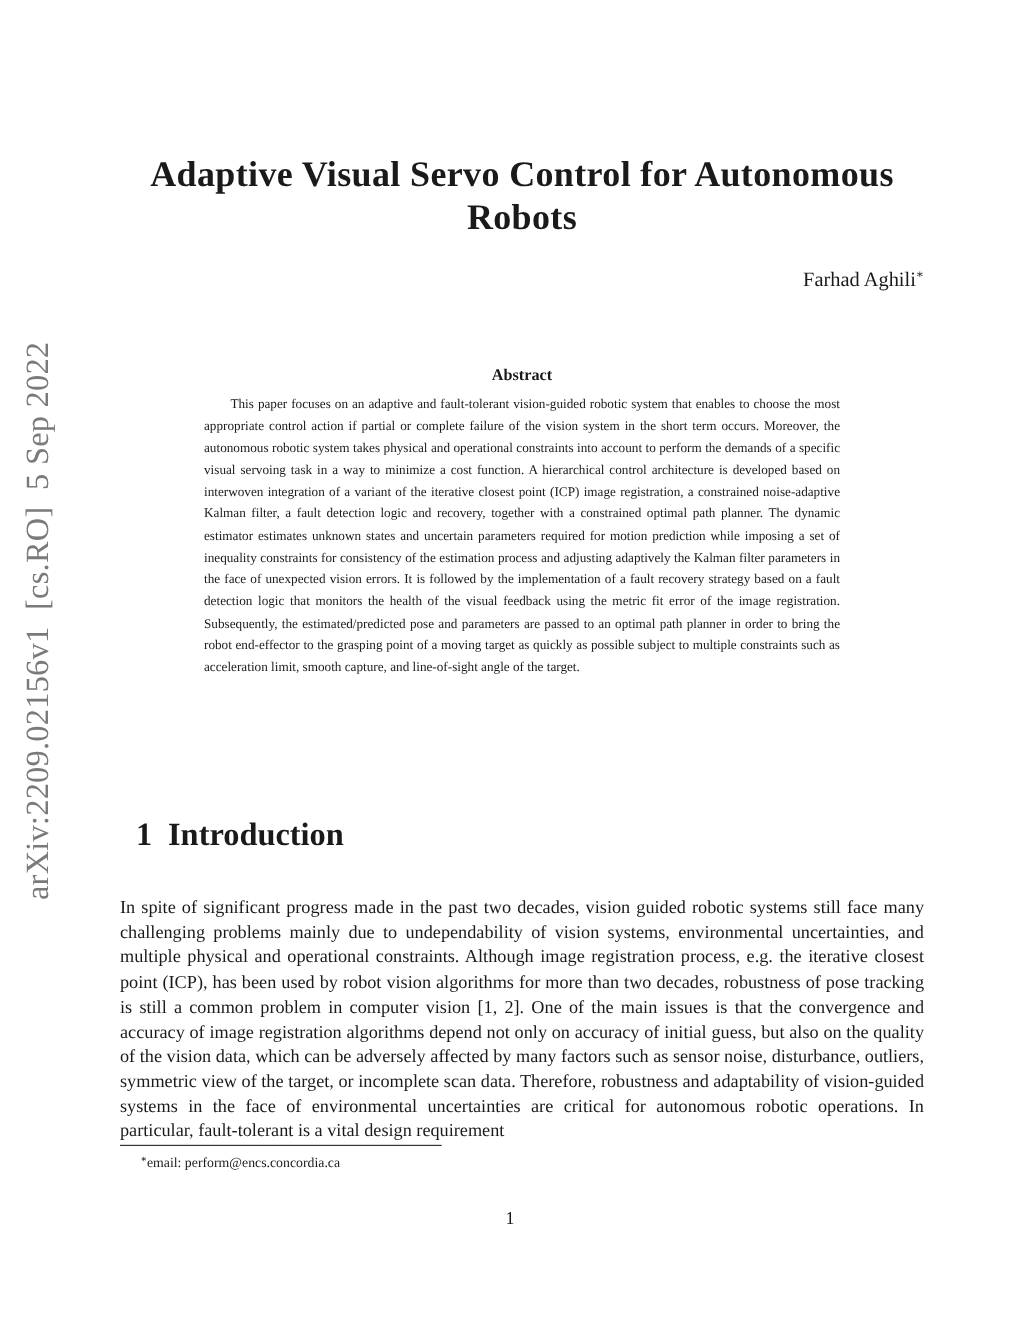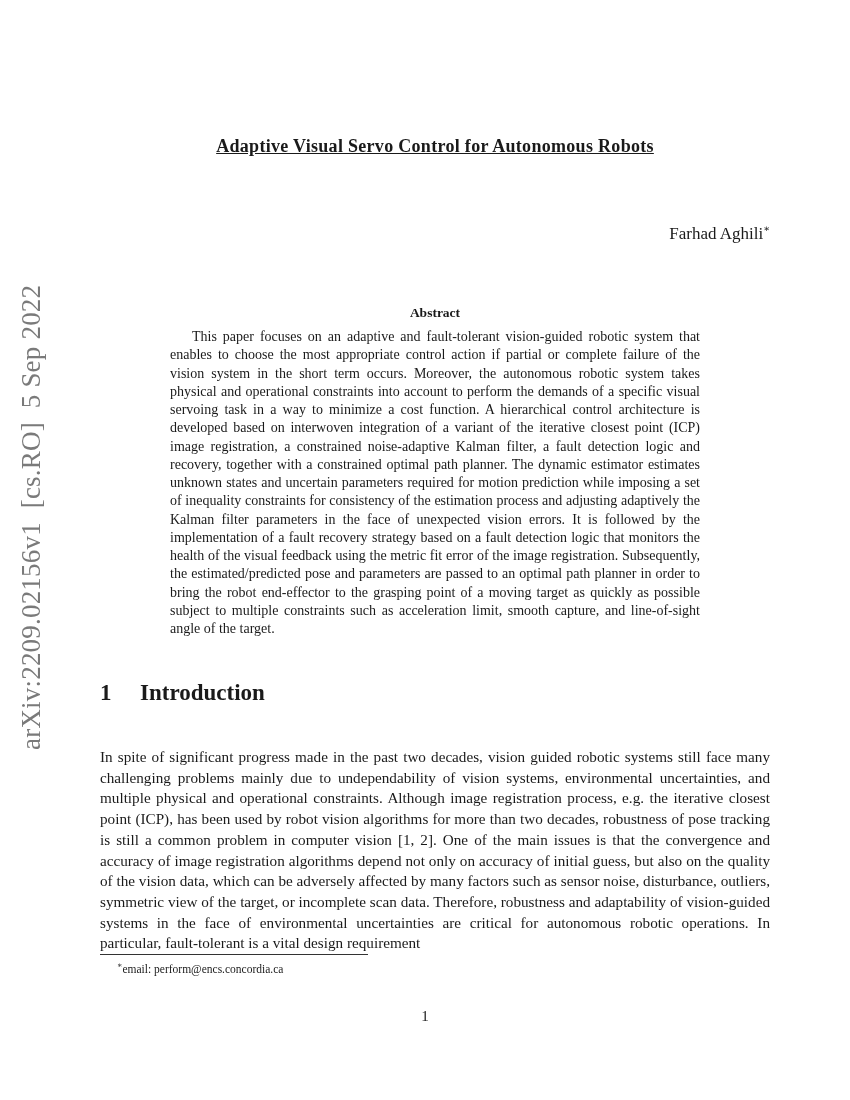--- a/index.html
+++ b/index.html
@@ -9,40 +9,39 @@
   }
   .arxiv-stamp {
     position: absolute;
     left: 16px; top: 750px;
     transform-origin: 0 0;
     transform: rotate(-90deg);
     font-size: 27px; color: #7a7a7a; white-space: pre; letter-spacing: 0.2px;
   }
   .title {
     position: absolute; left: 100px; width: 670px; top: 128px;
-    text-align: center; font-size: 18px; font-weight: bold; line-height: 36px;
+    text-align: center; font-size: 30px; font-weight: bold; line-height: 36px;
     letter-spacing: 0.3px;
-    text-decoration: underline;
   }
   .author {
     position: absolute; left: 100px; width: 670px; top: 223px;
     text-align: right; font-size: 17px;
   }
   .author sup { font-size: 10px; }
   .abstract-heading {
     position: absolute; left: 100px; width: 670px; top: 305px;
     text-align: center; font-size: 13.5px; font-weight: bold;
   }
   .abstract-body {
     position: absolute; left: 170px; width: 530px; top: 328px;
-    font-size: 14px; line-height: 18.25px; text-align: justify; text-indent: 22px;
+    font-size: 11px; line-height: 18.25px; text-align: justify; text-indent: 22px;
     hyphens: auto;
   }
   .section-heading {
-    position: absolute; left: 100px; top: 680px; font-size: 23px; font-weight: bold;
+    position: absolute; left: 100px; top: 680px; font-size: 27px; font-weight: bold; text-align: center;
   }
   .section-heading .num { display: inline-block; width: 40px; }
   .intro-body {
     position: absolute; left: 100px; width: 670px; top: 747px;
     font-size: 15.2px; line-height: 20.7px; text-align: justify; hyphens: auto;
   }
   .footnote-rule {
     position: absolute; left: 100px; top: 954px; width: 268px; height: 0;
     border-top: 1px solid #333;
   }

